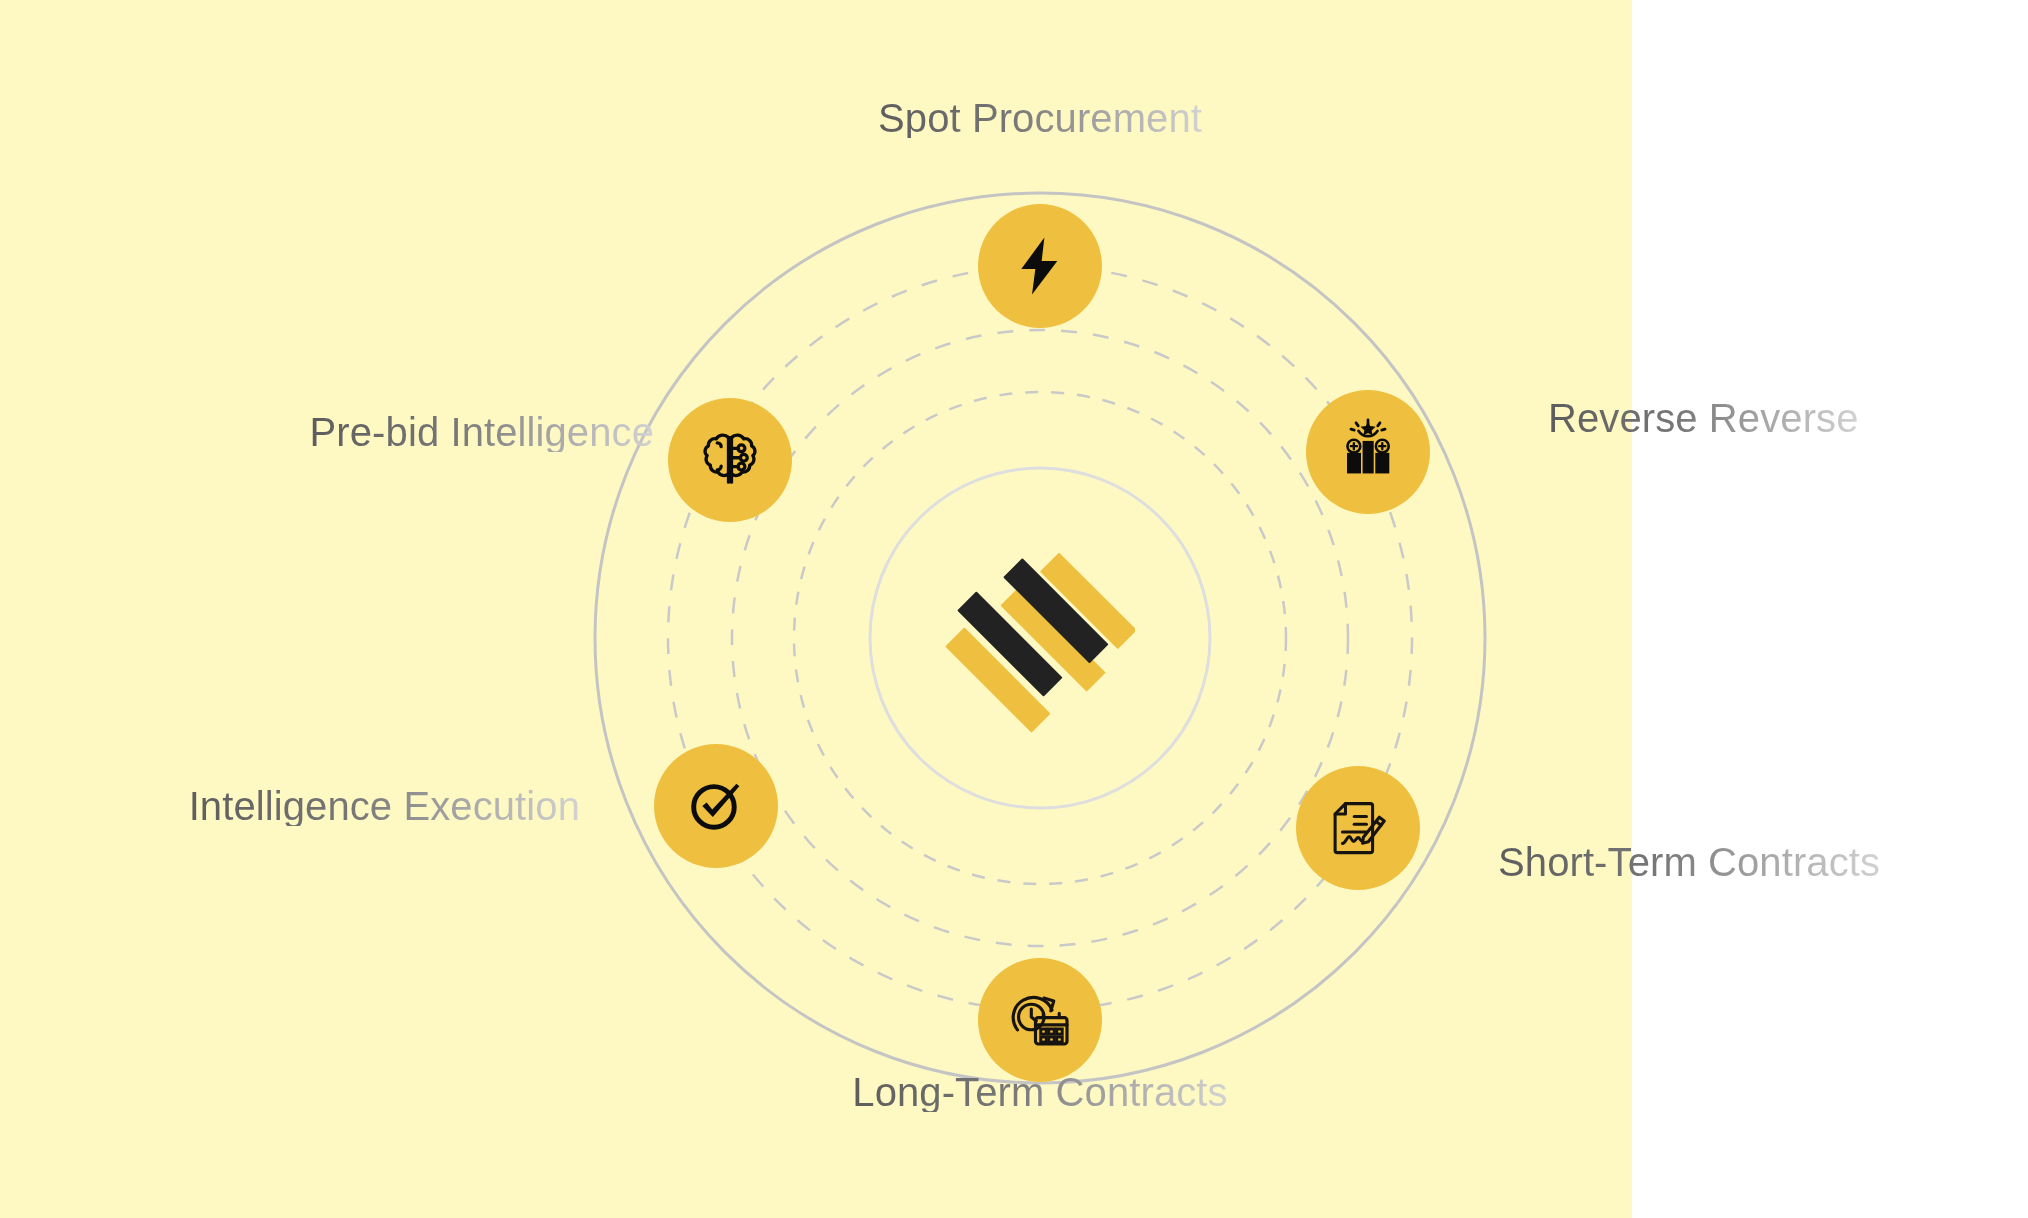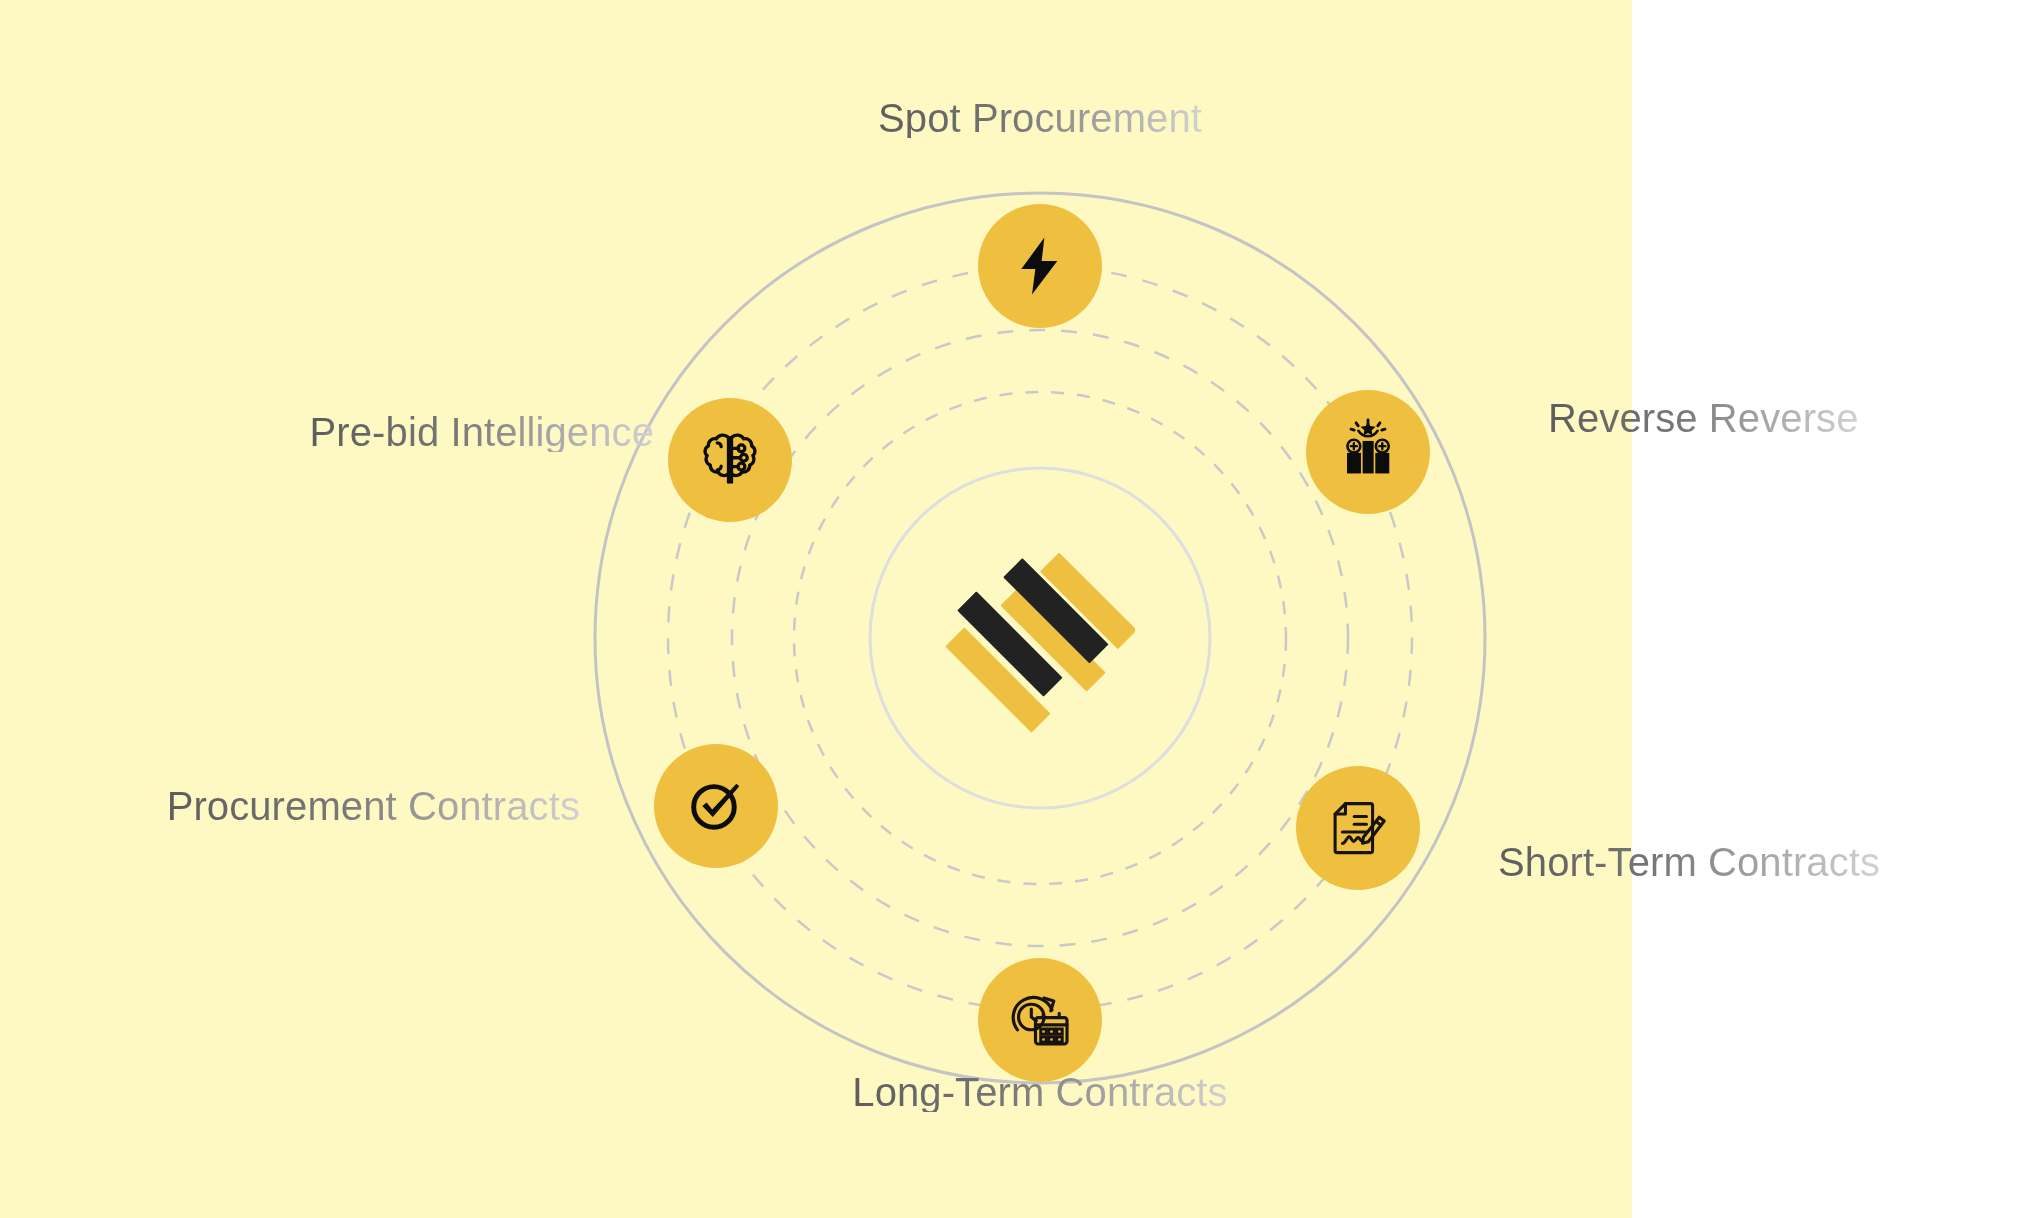--- a/index.html
+++ b/index.html
@@ -152,21 +152,21 @@
     </svg>
   </div>
   <div class="label lbl-center" style="left:1040px; top:1092px;">Long-Term Contracts</div>
 
   <div class="node" style="left:716px; top:806px;">
     <svg width="70" height="70" viewBox="0 0 48 48">
       <circle cx="22.6" cy="24.6" r="13.9" fill="none" stroke="#0c0c0c" stroke-width="3.4"></circle>
       <path d="M14.6 24.0 L21.8 31.6 L40.0 10.4 L38.0 8.8 L21.4 26.4 L17.6 21.6 Z" fill="#0c0c0c"></path>
     </svg>
   </div>
-  <div class="label lbl-left" style="left:580px; top:806px;">Procurement Contracts</div>
+  <div class="label lbl-left" style="left:580px; top:806px;">Intelligence Execution</div>
 
   <div class="node" style="left:730px; top:460px;">
     <svg width="72" height="72" viewBox="0 0 48 48">
       <g fill="none" stroke="#0c0c0c" stroke-width="2.2" stroke-linecap="round" stroke-linejoin="round">
         <path d="M23.0 9.0 c-2.4 -2.5 -6.6 -2.1 -8.2 0.9 -3.0 -0.6 -5.6 1.8 -5.2 4.7 -2.6 1.2 -3.0 4.7 -0.8 6.5 -1.6 2.3 -0.5 5.5 2.1 6.3 -0.3 2.9 2.3 5.2 5.2 4.6 1.3 2.6 4.8 3.2 6.9 1.2"></path>
         <path d="M23.0 9.0 v24.2"></path>
         <path d="M25.0 9.0 c2.4 -2.5 6.6 -2.1 8.2 0.9 3.0 -0.6 5.6 1.8 5.2 4.7 2.6 1.2 3.0 4.7 0.8 6.5 1.6 2.3 0.5 5.5 -2.1 6.3 0.3 2.9 -2.3 5.2 -5.2 4.6 -1.3 2.6 -4.8 3.2 -6.9 1.2"></path>
         <path d="M25.0 9.0 v24.2"></path>
         <path d="M23.0 33.2 v5.6"></path>
         <path d="M25.0 33.2 v5.6"></path>

